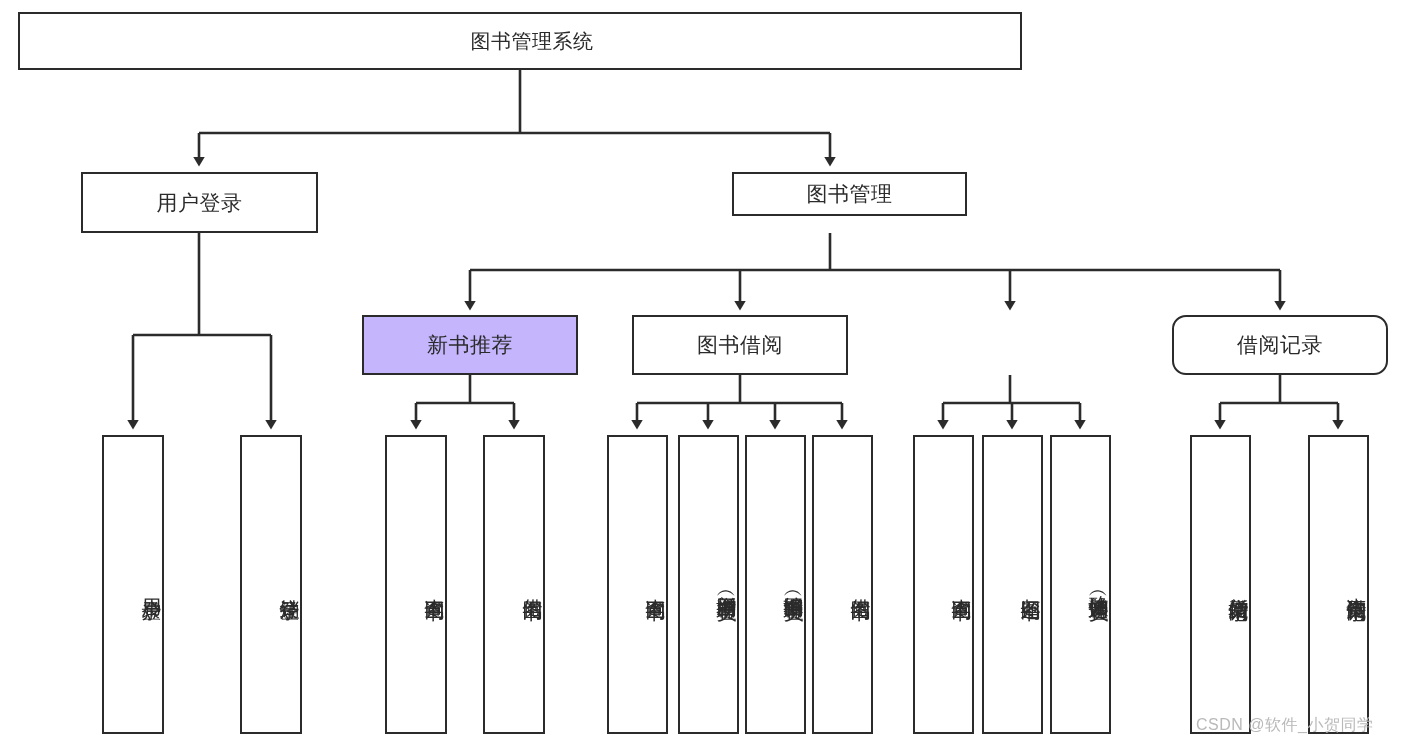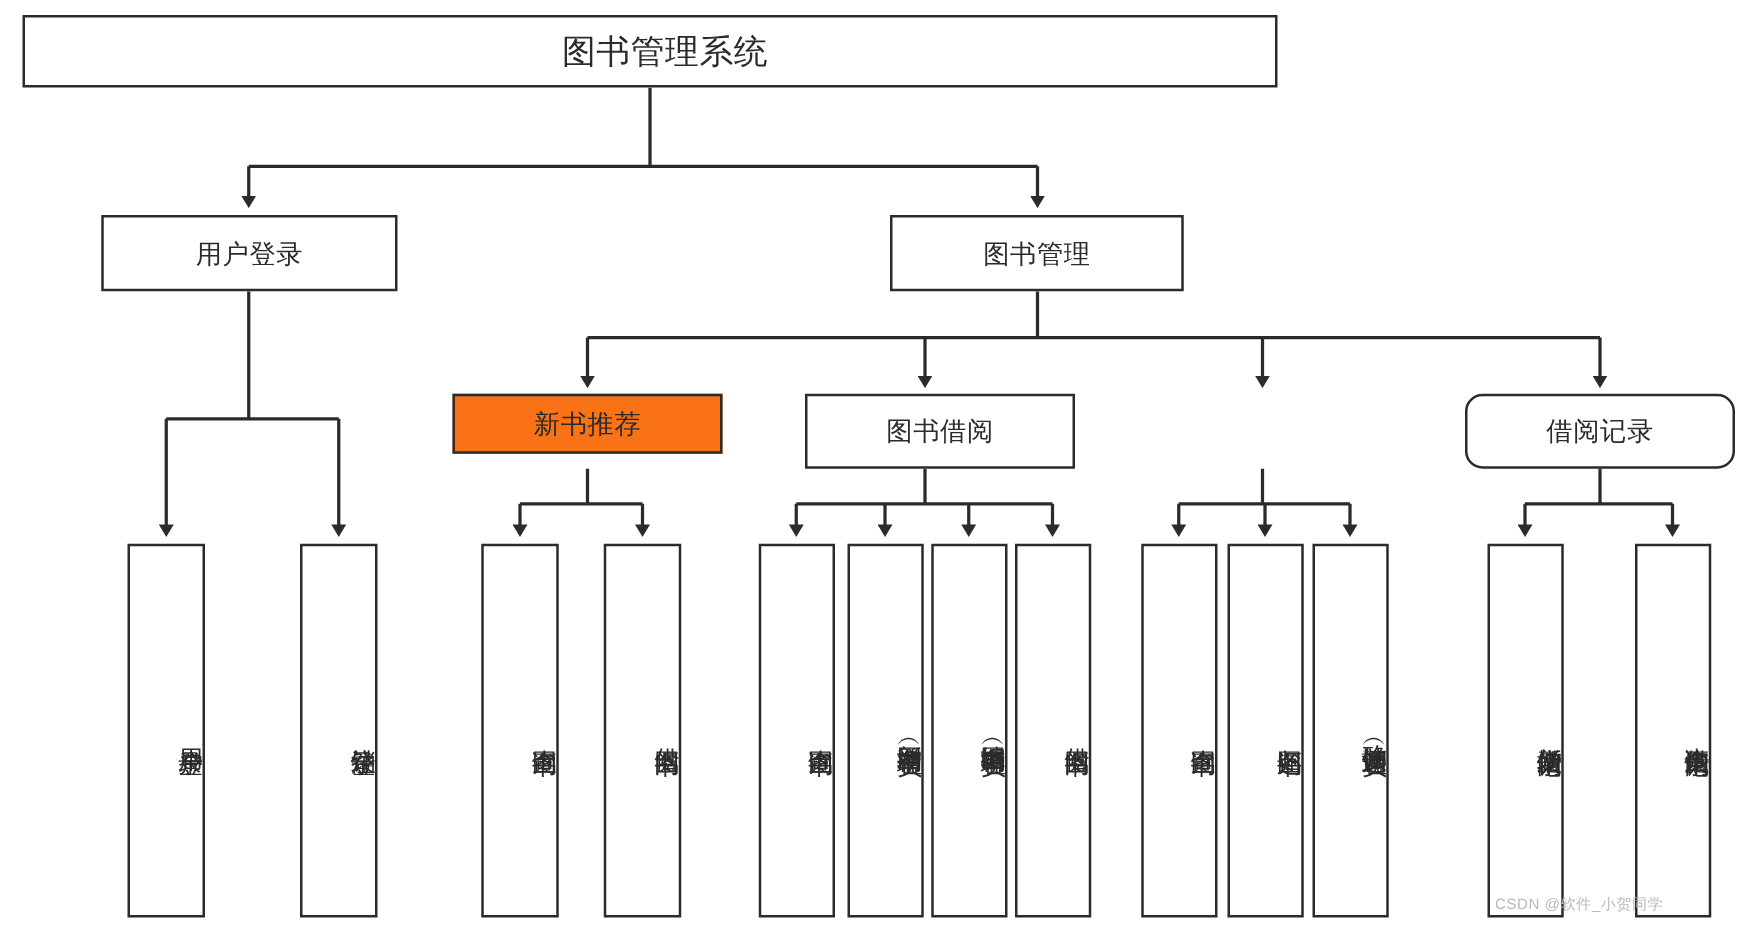--- a/index.html
+++ b/index.html
@@ -50,27 +50,27 @@
     align-items: flex-start;
     justify-content: center;
   }
   .node.vert .vtext {
     writing-mode: vertical-rl;
     text-orientation: upright;
     white-space: nowrap;
     display: block;
   }
   .node.root {
-    font-size: 27px;
+    font-size: 20px;
     padding-left: 24px;
   }
   .watermark {
     position: absolute;
     color: #b9b9b9;
-    font-size: 12px;
+    font-size: 16px;
     white-space: nowrap;
     letter-spacing: 0.5px;
   }
 </style>
 </head>
 <body>
 
 <div id="canvas">
 
   <svg id="edges" viewBox="0 0 1405 747" xmlns="http://www.w3.org/2000/svg">
@@ -119,24 +119,24 @@
       <path d="M1280,375 L1280,403"></path>
       <path d="M1220,403 L1338,403"></path>
       <path d="M1220,403 L1220,421" marker-end="url(#arrow)"></path>
       <path d="M1338,403 L1338,421" marker-end="url(#arrow)"></path>
     </g>
   </svg>
 
   <div class="node horiz root" id="node-root" style="left: 18px; top: 12px; width: 1004px; height: 58px; border-color: rgb(43, 43, 43); background: rgb(255, 255, 255); color: rgb(43, 43, 43);">图书管理系统</div>
 
   <div class="node horiz" id="node-l2-0" style="left: 81px; top: 172px; width: 237px; height: 61px; border-color: rgb(43, 43, 43); background: rgb(255, 255, 255); color: rgb(43, 43, 43);">用户登录</div>
-  <div class="node horiz" id="node-l2-1" style="left: 712px; top: 172px; width: 235px; height: 61px; border-color: rgb(43, 43, 43); background: rgb(255, 255, 255); color: rgb(43, 43, 43);">图书管理</div>
+  <div class="node horiz" id="node-l2-1" style="left: 732px; top: 172px; width: 235px; height: 44px; border-color: rgb(43, 43, 43); background: rgb(255, 255, 255); color: rgb(43, 43, 43);">图书管理</div>
 
-  <div class="node horiz" id="node-l3-0" style="left: 362px; top: 315px; width: 216px; height: 48px; border-color: rgb(43, 43, 43); background: #f97316; color: rgb(43, 43, 43);">新书推荐</div>
-  <div class="node horiz" id="node-l3-1" style="left: 632px; top: 315px; width: 216px; height: 60px; border-color: rgb(43, 43, 43); background: rgb(255, 255, 255); color: rgb(43, 43, 43); margin-left: 12px;">图书借阅</div>
+  <div class="node horiz" id="node-l3-0" style="left: 362px; top: 315px; width: 216px; height: 60px; border-color: rgb(43, 43, 43); background: #c4b5fd; color: rgb(43, 43, 43);">新书推荐</div>
+  <div class="node horiz" id="node-l3-1" style="left: 632px; top: 315px; width: 216px; height: 60px; border-color: rgb(43, 43, 43); background: rgb(255, 255, 255); color: rgb(43, 43, 43);">图书借阅</div>
   <div class="node horiz" id="node-l3-3" style="left: 1172px; top: 315px; width: 216px; height: 60px; border-color: rgb(43, 43, 43); background: rgb(255, 255, 255); color: rgb(43, 43, 43); border-radius: 14px;">借阅记录</div>
 
   <div class="node vert" id="node-leaf-0" style="left: 102px; top: 435px; width: 62px; height: 299px; border-color: rgb(43, 43, 43); background: rgb(255, 255, 255); color: rgb(43, 43, 43);">
     <span class="vtext">用户登录</span>
   </div>
   <div class="node vert" id="node-leaf-1" style="left: 240px; top: 435px; width: 62px; height: 299px; border-color: rgb(43, 43, 43); background: rgb(255, 255, 255); color: rgb(43, 43, 43);">
     <span class="vtext">注销登录</span>
   </div>
   <div class="node vert" id="node-leaf-2" style="left: 385px; top: 435px; width: 62px; height: 299px; border-color: rgb(43, 43, 43); background: rgb(255, 255, 255); color: rgb(43, 43, 43);">
     <span class="vtext">查询图书</span>

